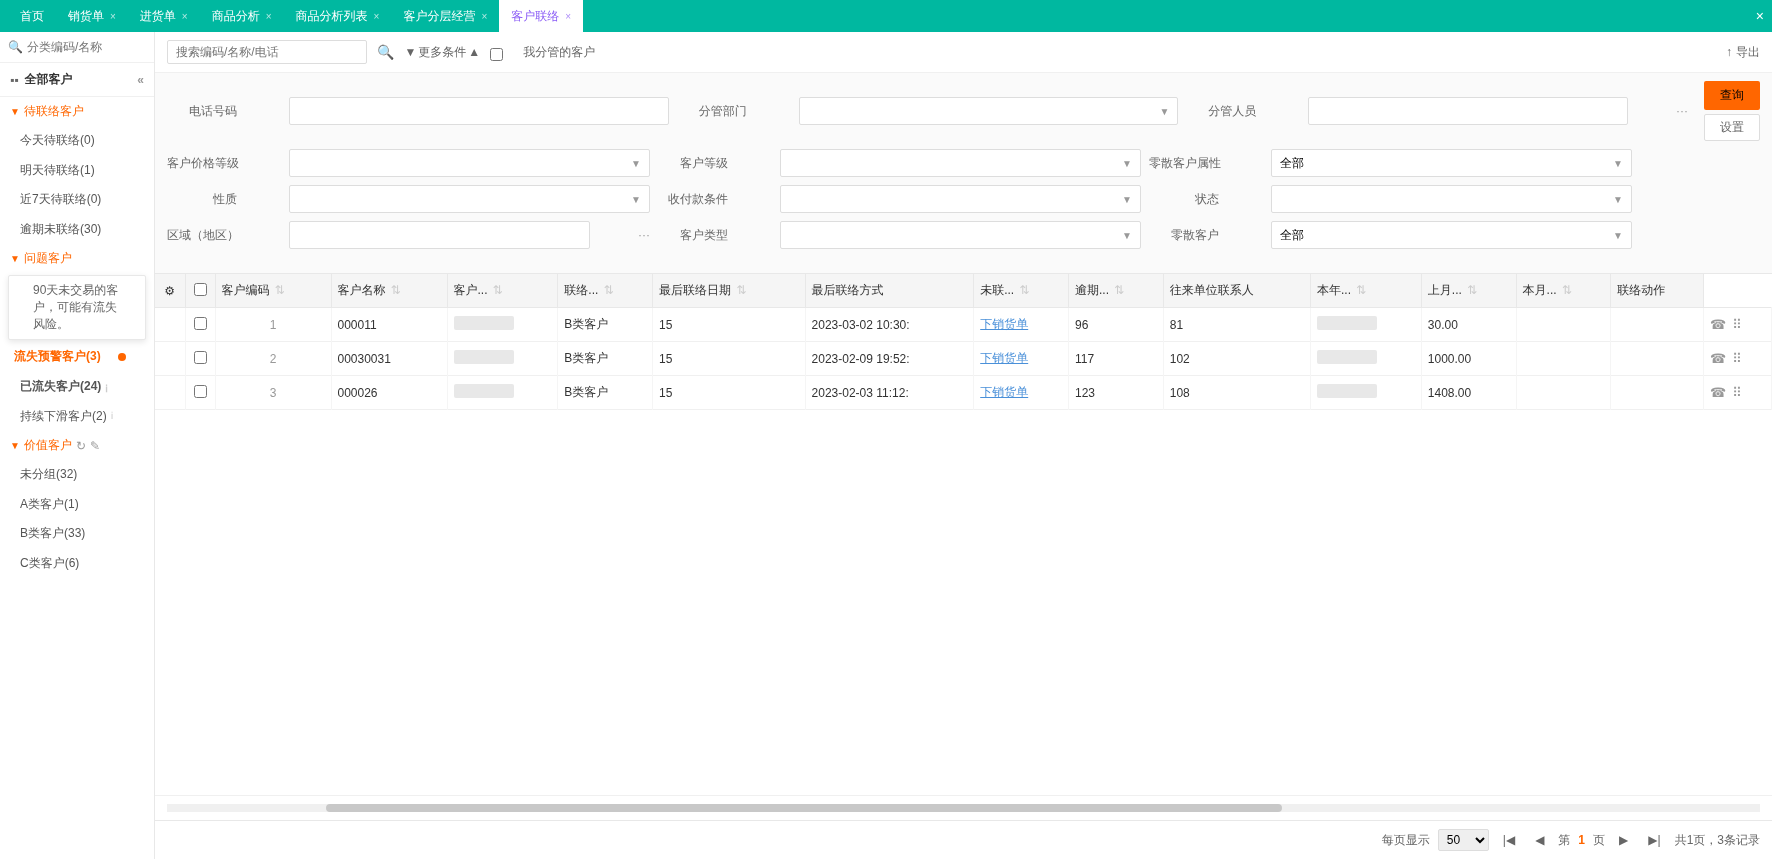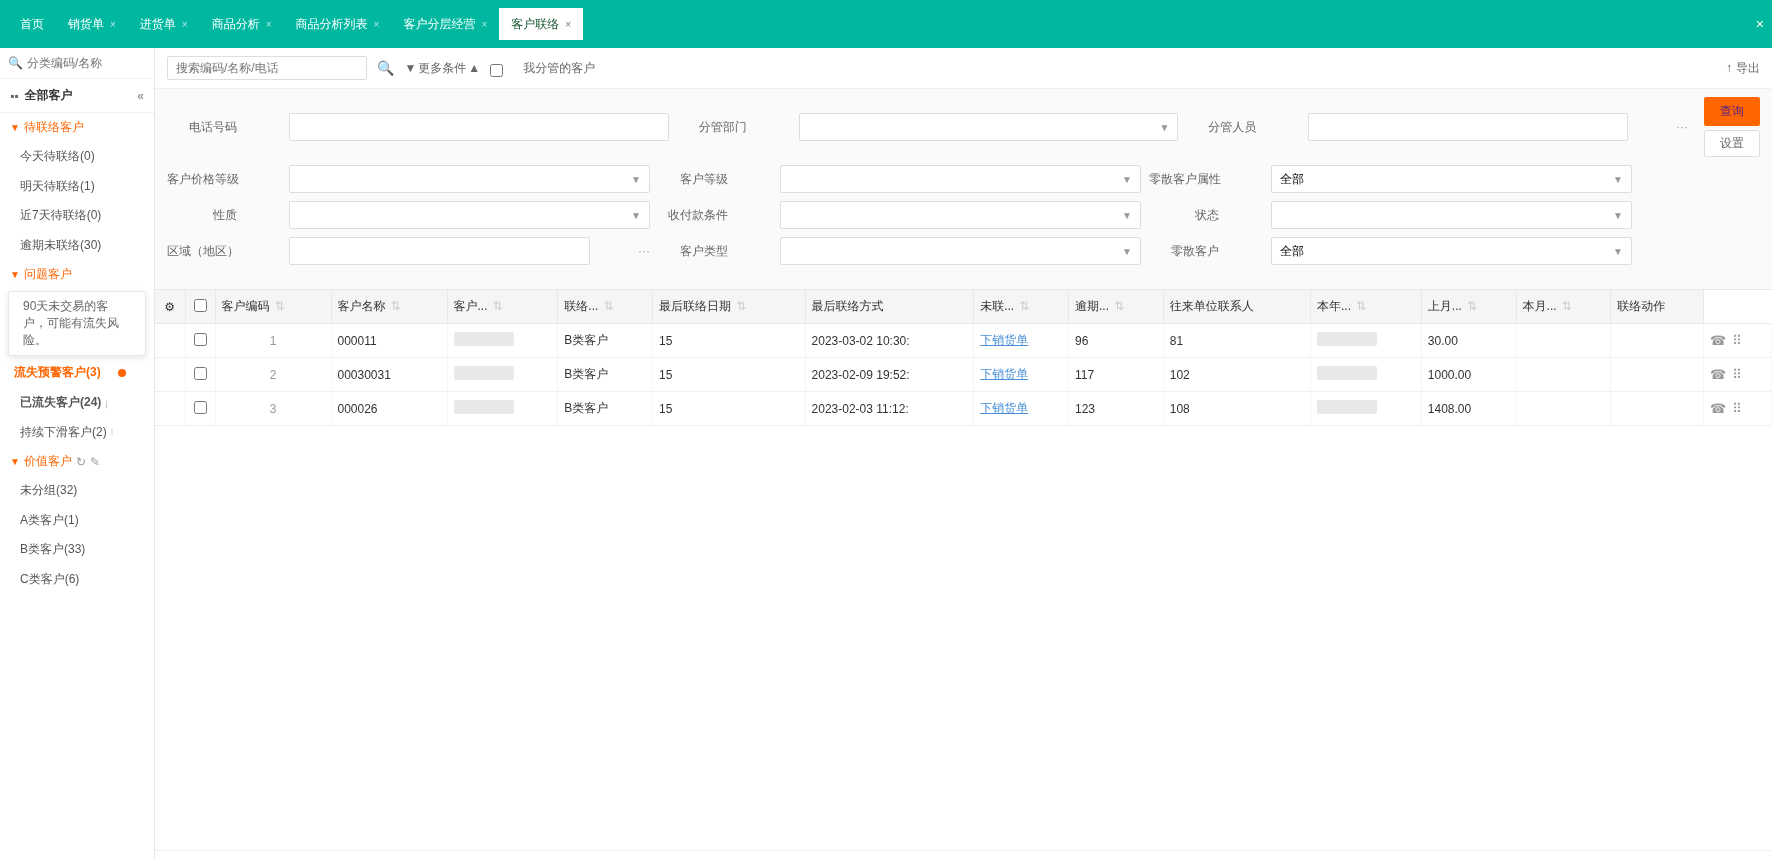--- a/index.html
+++ b/index.html
@@ -3,37 +3,37 @@
   <meta charset="utf-8">
   <style>
     * { box-sizing: border-box; margin: 0; padding: 0; font-family: 'Microsoft YaHei', Arial, sans-serif; font-size: 12px; }
     body { background: #f5f5f5; overflow: hidden; }
 
     
     .top-nav {
       background: #00b8a0;
       display: flex;
       align-items: center;
-      height: 48px;
+      height: 32px;
       padding: 0 8px;
       color: white;
     }
     .top-nav .tab {
       padding: 0 12px;
       height: 32px;
       display: flex;
       align-items: center;
       cursor: pointer;
       color: white;
       font-size: 12px;
       white-space: nowrap;
     }
     .top-nav .tab.active {
       background: white;
-      color: #14532d;
+      color: #8b5cf6;
     }
     .top-nav .tab .close-btn {
       margin-left: 6px;
       font-size: 10px;
       opacity: 0.7;
     }
     .top-nav .home-tab {
       padding: 0 12px;
       height: 32px;
       display: flex;
@@ -129,21 +129,21 @@
       width: 8px;
       height: 8px;
       border-radius: 50%;
       background: #ff6600;
       display: inline-block;
       margin-left: 4px;
     }
     .tooltip-box {
       background: white;
       border: 1px solid #e8e8e8;
-      padding: 6px 14px;
+      padding: 6px 24px;
       font-size: 11px;
       color: #666;
       margin: 2px 8px;
       border-radius: 2px;
       box-shadow: 0 2px 6px rgba(0,0,0,0.1);
     }
 
     
     .content-area {
       flex: 1;
@@ -256,21 +256,21 @@
       font-size: 10px;
     }
     .filter-actions {
       display: flex;
       flex-direction: column;
       gap: 4px;
       margin-left: 8px;
     }
     .query-btn {
       background: #ff6600;
-      color: #4c1d95;
+      color: #000000;
       border: none;
       padding: 6px 16px;
       cursor: pointer;
       border-radius: 2px;
       font-size: 12px;
     }
     .settings-btn {
       background: white;
       color: #666;
       border: 1px solid #ddd;
@@ -766,14 +766,30 @@
           </tbody>
       </table>
     </div>
 
     <div class="bottom-scrollbar">
       <div class="scrollbar-track">
         <div class="scrollbar-thumb"></div>
       </div>
     </div>
 
+    <div class="pagination">
+      <span>每页显示</span>
+      <select class="page-size-select">
+        <option>50</option>
+        <option>20</option>
+        <option>100</option>
+      </select>
+      <span class="page-btn">|◀</span>
+      <span class="page-btn">◀</span>
+      <span>第</span>
+      <span class="current-page">1</span>
+      <span>页</span>
+      <span class="page-btn">▶</span>
+      <span class="page-btn">▶|</span>
+      <span>共1页，3条记录</span>
+    </div>
   </div>
 </div>
 
 </body></html>

